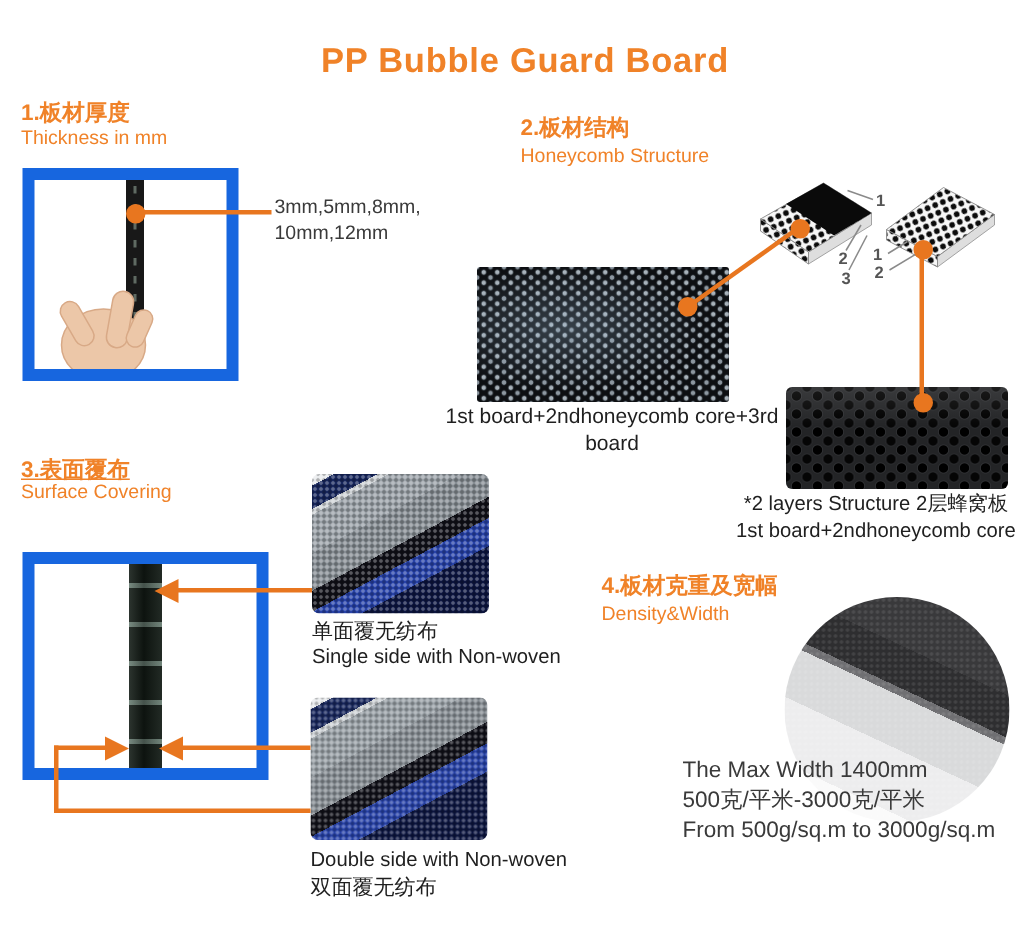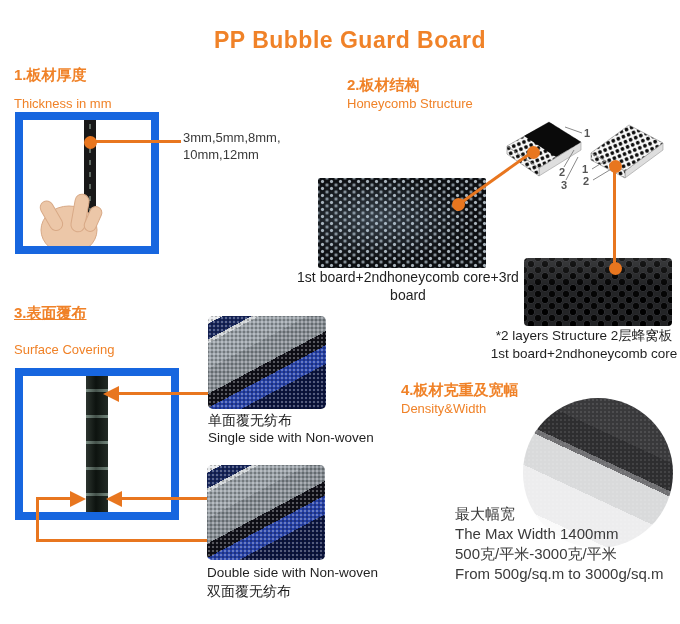--- a/index.html
+++ b/index.html
@@ -61,21 +61,21 @@
   .z5{z-index:5;}
 </style>
 </head>
 <body>
 
 <div class="canvas">
 
   <div class="abs title">PP Bubble Guard Board</div>
 
   <div class="abs sec-h" style="left:14px;top:66px;">1.板材厚度</div>
-  <div class="abs sec-sub" style="left:14px;top:96px;">Thickness in mm</div>
+  <div class="abs sec-sub" style="left:14px;top:84px;">Thickness in mm</div>
 
   <div class="abs bluebox" style="left:15px;top:112px;width:144px;height:142px;">
     <svg width="128" height="126" viewBox="0 0 128 126">
       <rect x="61" y="0" width="12" height="96" fill="#181818"></rect>
       <line x1="67" y1="4" x2="67" y2="92" stroke="#5f6a62" stroke-width="2" stroke-dasharray="5 7"></line>
       <g fill="#ecc7a8" stroke="#d8a986" stroke-width="1">
         <ellipse cx="46" cy="110" rx="28" ry="24"></ellipse>
         <rect x="50" y="74" width="14" height="38" rx="7" transform="rotate(10 57 93)"></rect>
         <rect x="22" y="80" width="13" height="32" rx="6.5" transform="rotate(-30 28 96)"></rect>
         <rect x="64" y="86" width="12" height="26" rx="6" transform="rotate(24 70 99)"></rect>
@@ -147,21 +147,21 @@
   <div class="abs photo2" style="left:524px;top:258px;"></div>
   <div class="abs oline z5" style="left:613px;top:166px;width:3px;height:100px;"></div>
   <div class="abs odot" style="left:609px;top:160px;"></div>
   <div class="abs odot" style="left:609px;top:262px;"></div>
   <div class="abs cap cap-center" style="left:484px;top:327px;width:200px;font-size:13.5px;">
     <div>*2 layers Structure 2层蜂窝板</div>
     <div>1st board+2ndhoneycomb core</div>
   </div>
 
   <div class="abs sec-h" style="left:14px;top:304px;text-decoration:underline;">3.表面覆布</div>
-  <div class="abs sec-sub" style="left:14px;top:342px;">Surface Covering</div>
+  <div class="abs sec-sub" style="left:14px;top:320px;">Surface Covering</div>
 
   <div class="abs bluebox" style="left:15px;top:368px;width:164px;height:152px;"></div>
   <div class="abs edgeboard" style="left:86px;top:376px;width:22px;height:136px;"></div>
 
   <div class="abs nonwoven" style="left:208px;top:316px;height:93px;"></div>
   <div class="abs cap" style="left:208px;top:411px;">
     <div>单面覆无纺布</div>
     <div style="font-size:13.5px;">Single side with Non-woven</div>
   </div>
 
@@ -180,19 +180,18 @@
   <div class="abs oline z5" style="left:36px;top:497px;width:35px;height:3px;"></div>
   <div class="abs oline z5" style="left:36px;top:497px;width:3px;height:45px;"></div>
   <div class="abs oline z5" style="left:36px;top:539px;width:171px;height:3px;"></div>
 
   <div class="abs sec-h" style="left:401px;top:381px;">4.板材克重及宽幅</div>
   <div class="abs sec-sub" style="left:401px;top:401px;">Density&amp;Width</div>
 
   <div class="abs circlephoto" style="left:523px;top:398px;"></div>
 
   <div class="abs s4text" style="left:455px;top:504px;">
-    <div>最大幅宽</div>
     <div>The Max Width 1400mm</div>
     <div>500克/平米-3000克/平米</div>
     <div>From 500g/sq.m to 3000g/sq.m</div>
   </div>
 
 </div>
 
 </body></html>

